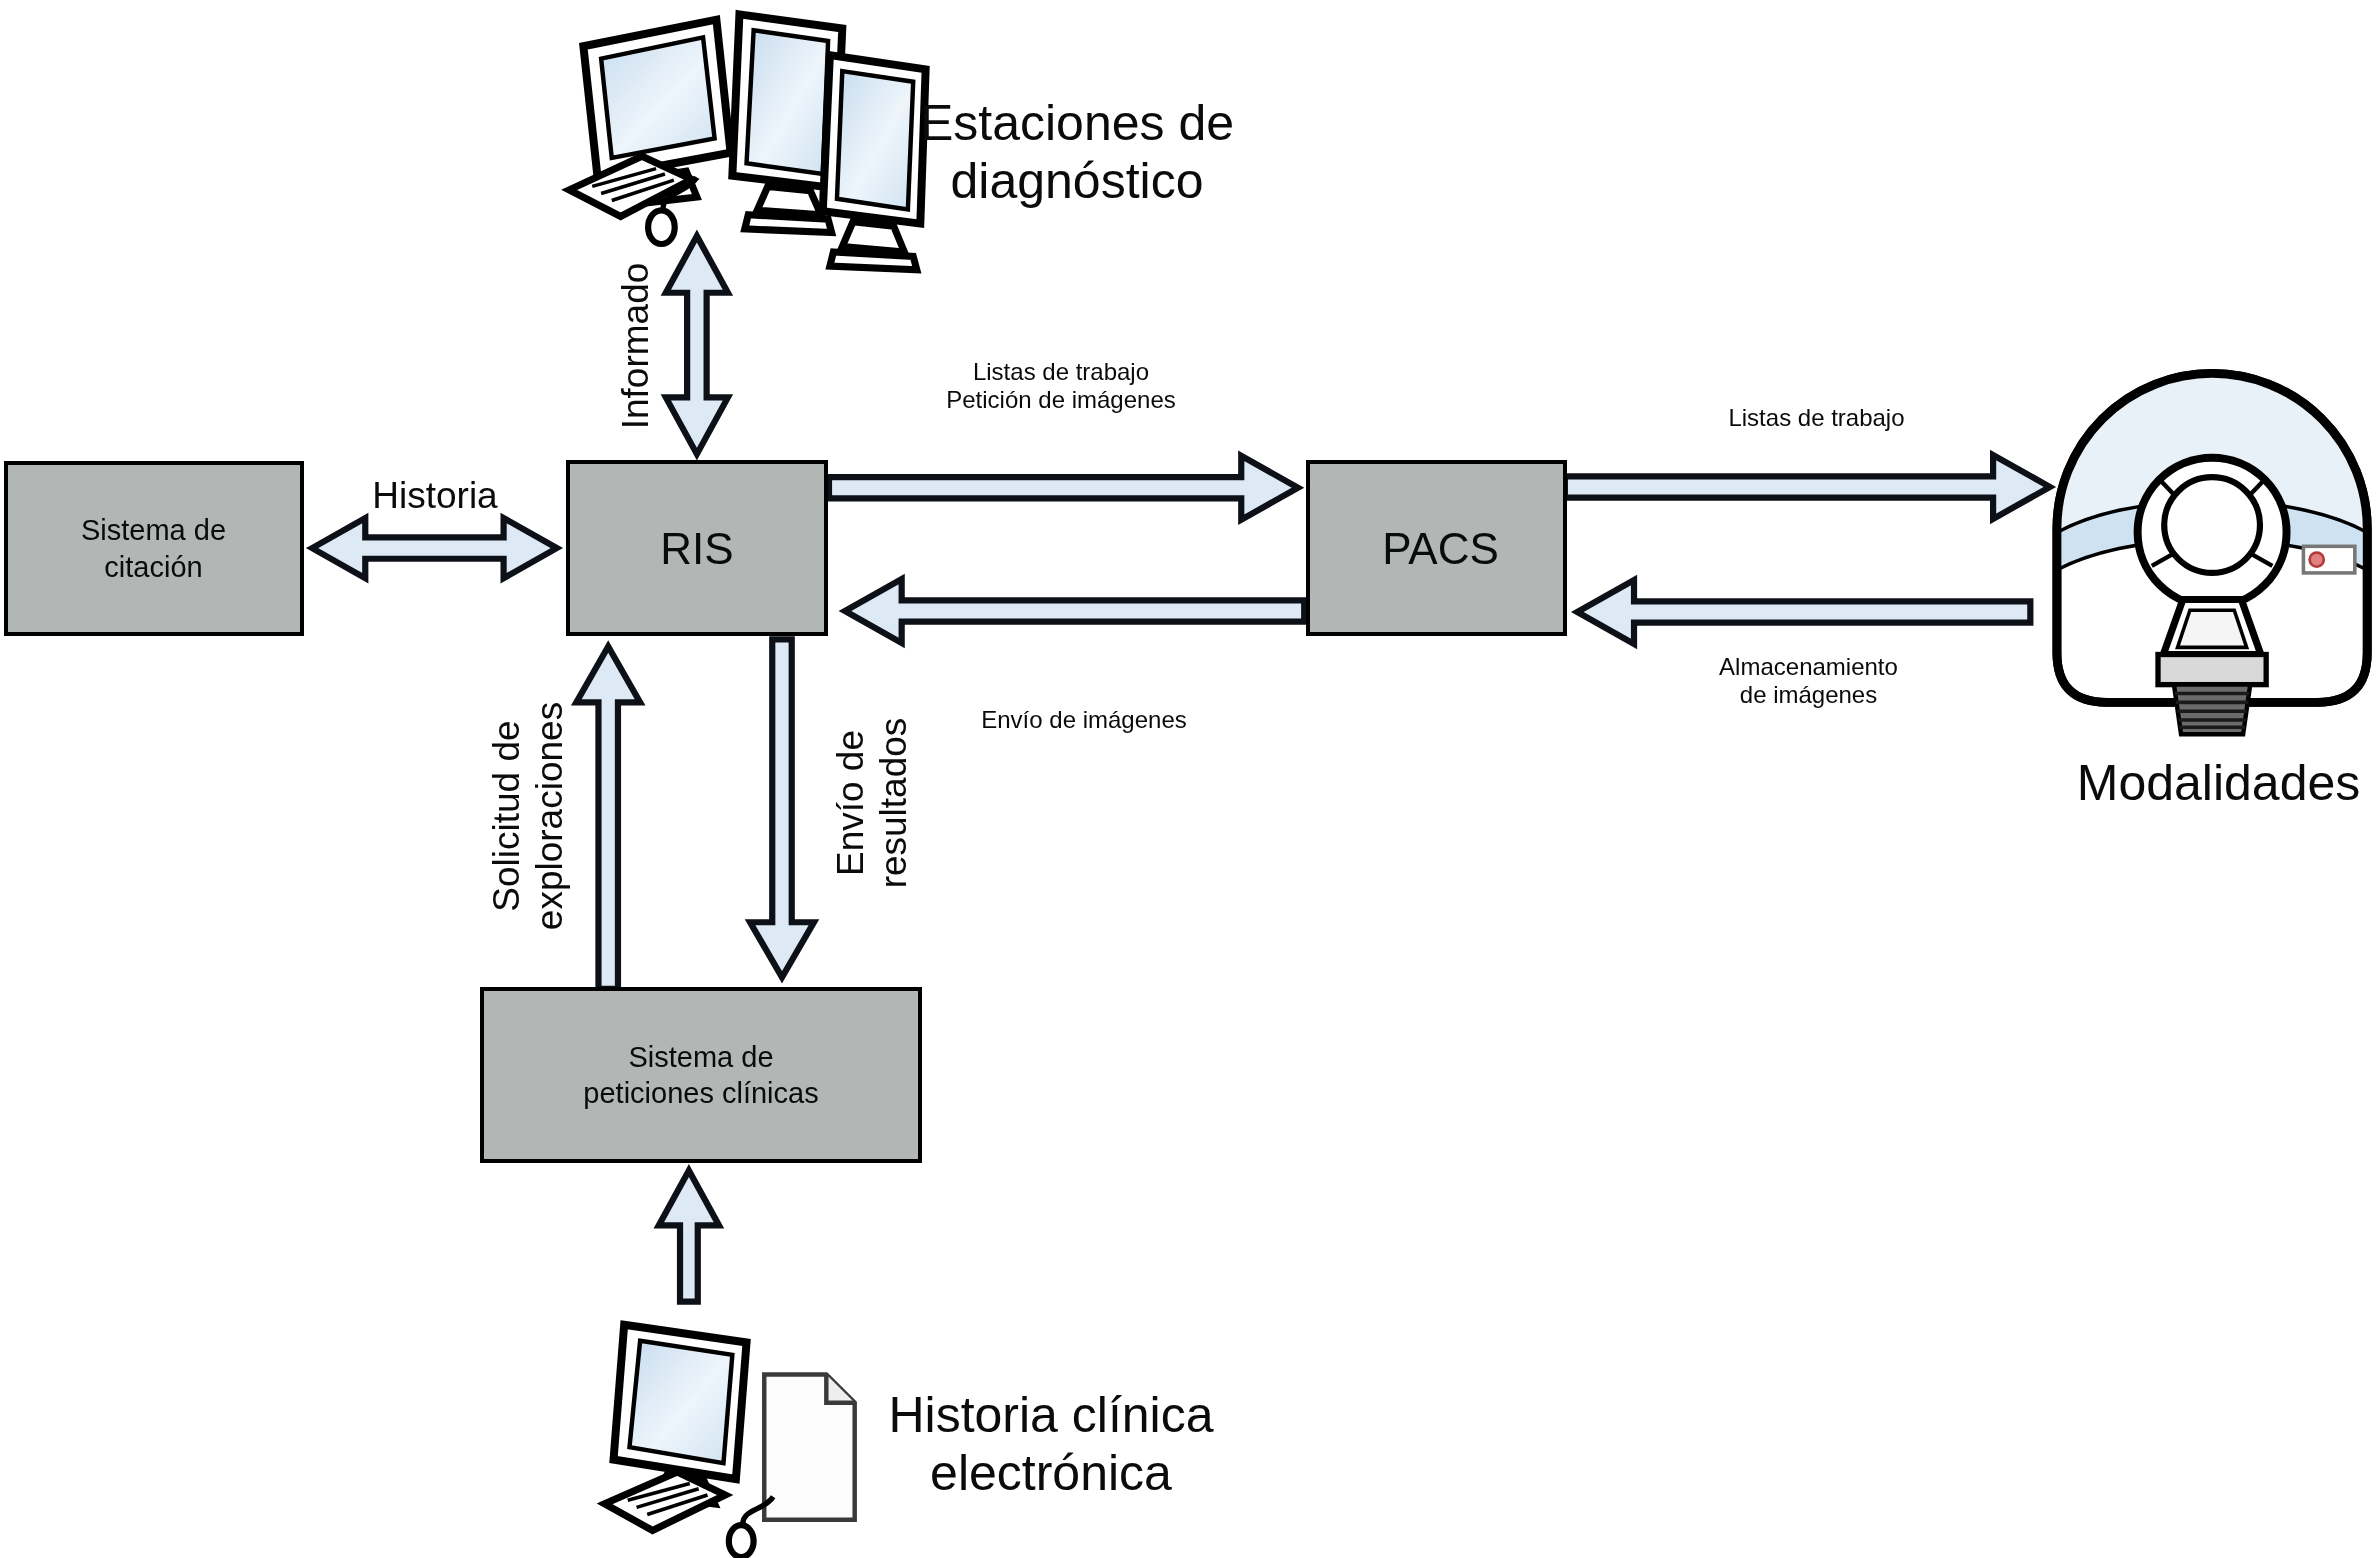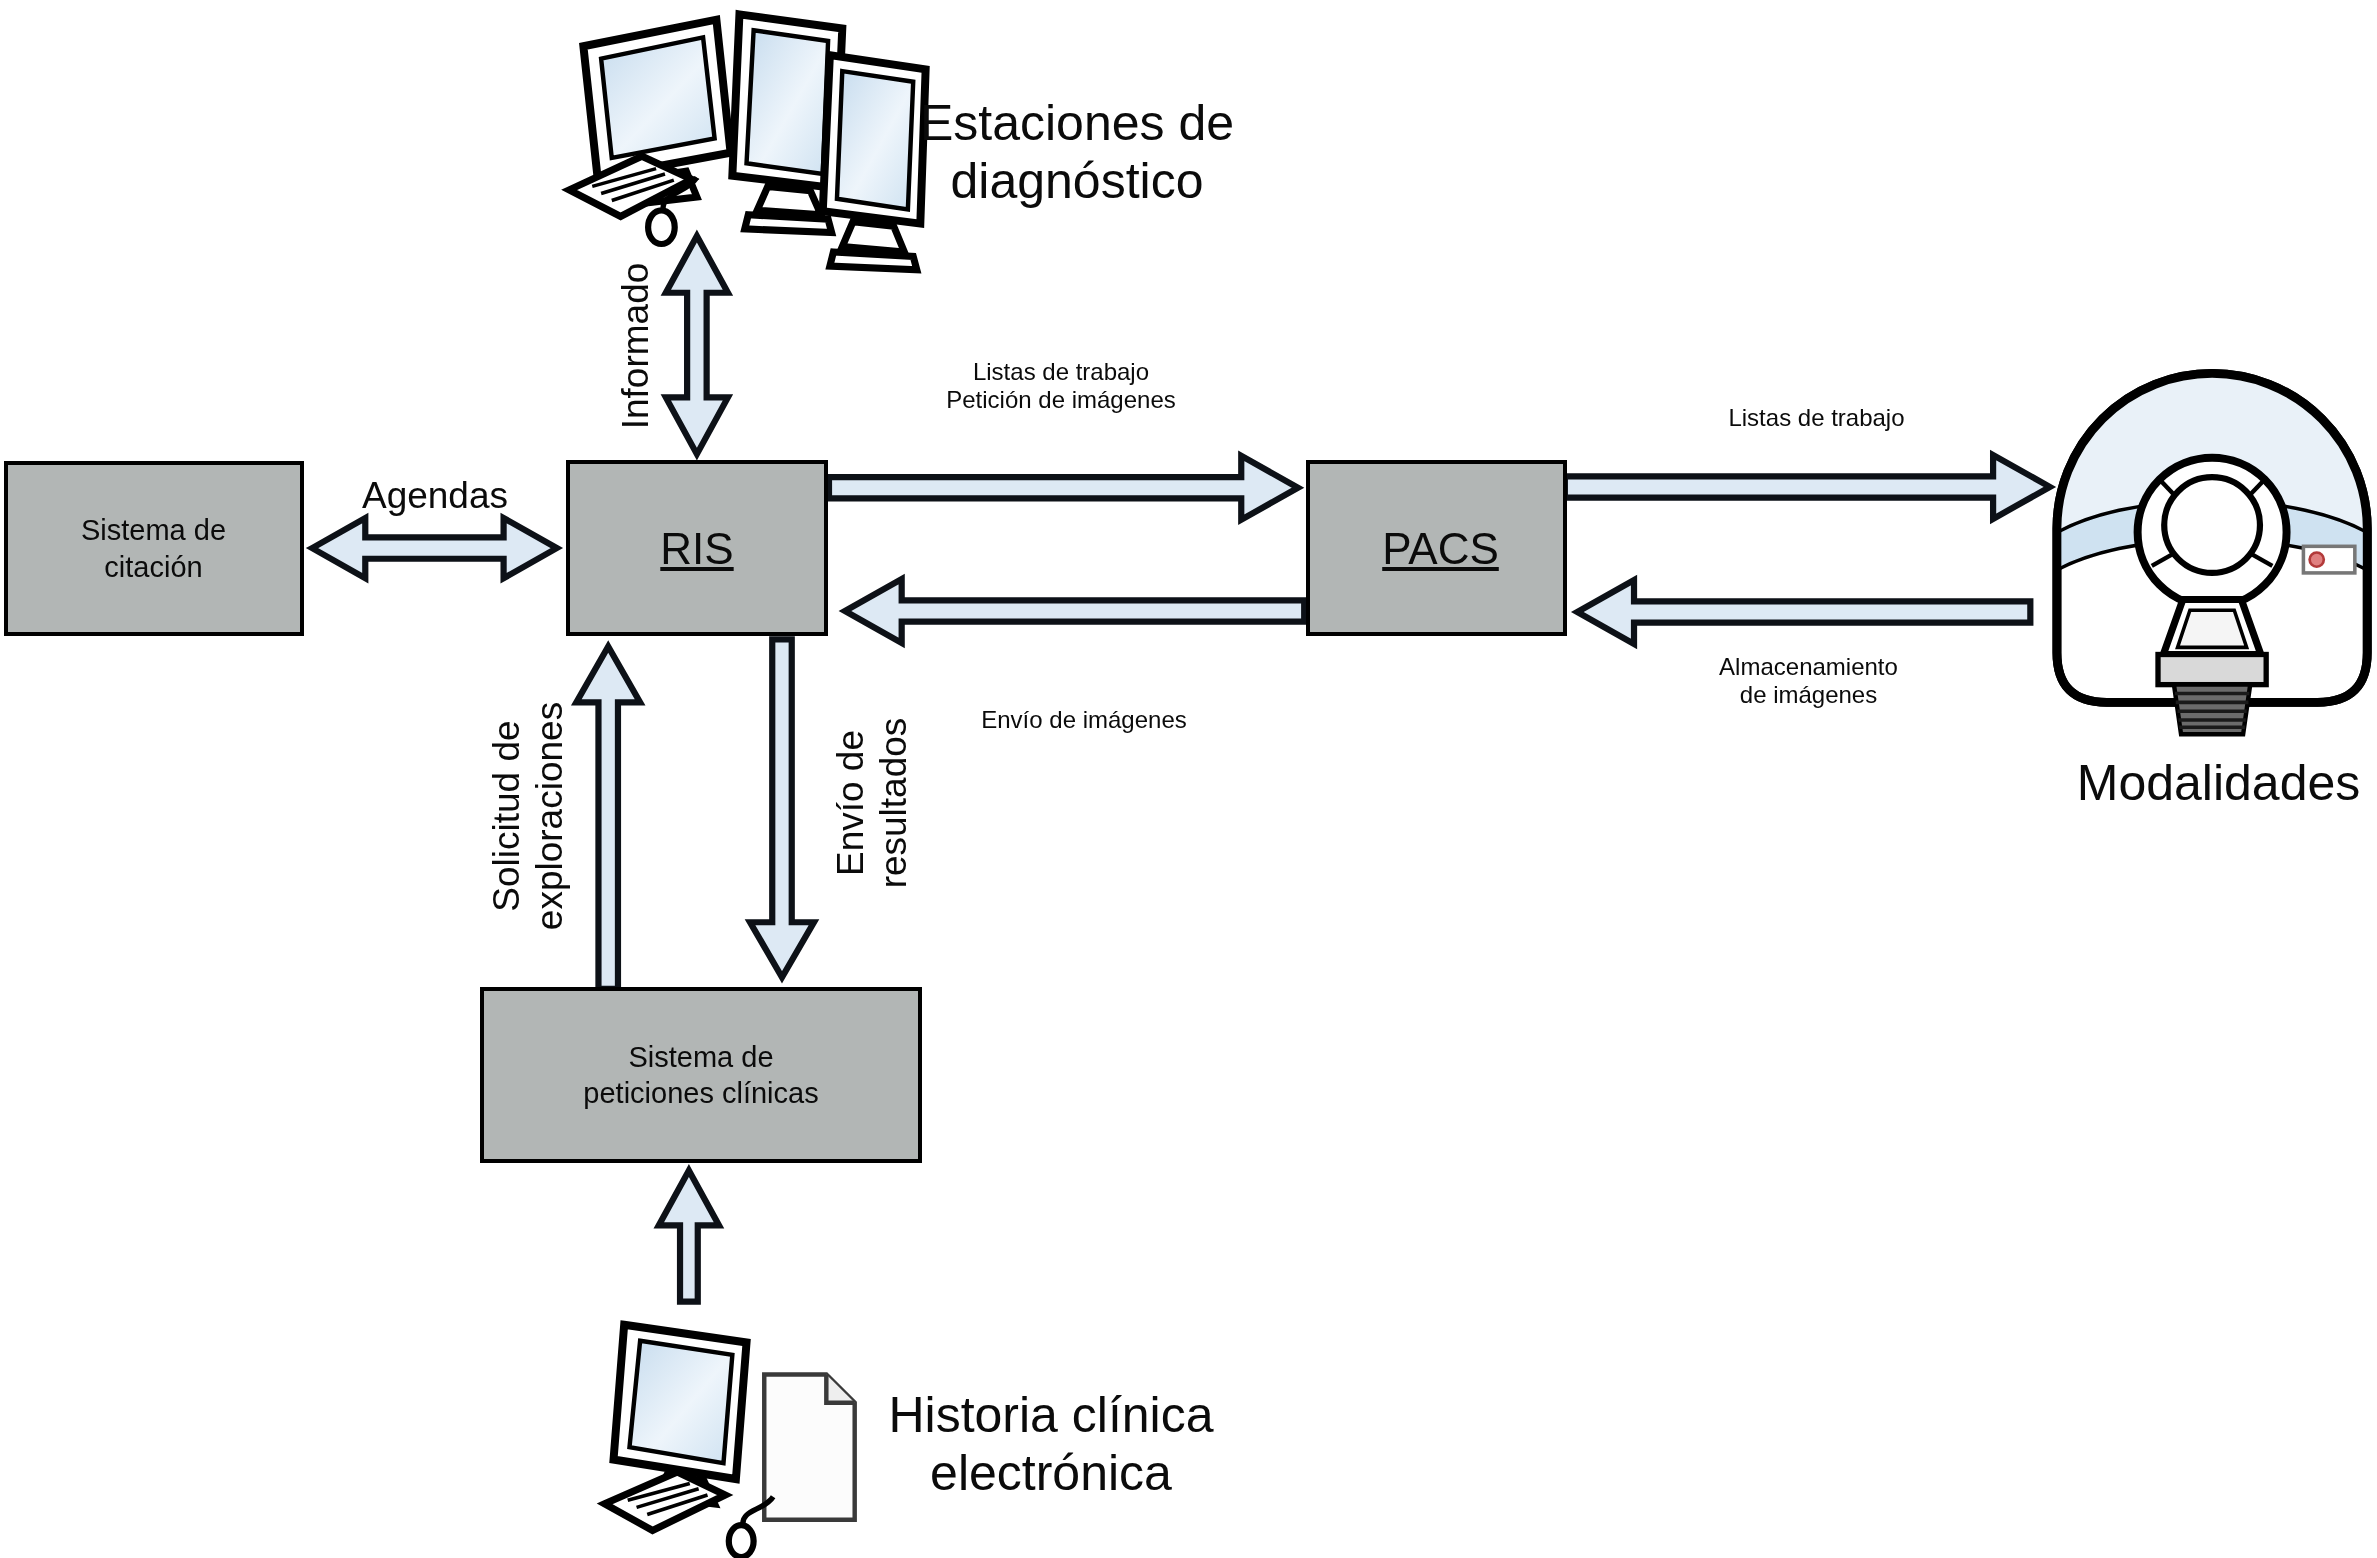--- a/index.html
+++ b/index.html
@@ -17,21 +17,21 @@
     box-sizing:border-box;
     background:#b2b6b5;
     border:4.4px solid #000000;
     display:flex;align-items:center;justify-content:center;
     text-align:center;
   }
   .box .box-label{
     white-space:pre-line;
     font-size:29px;line-height:1.25;color:#0b0b0b;
   }
-  .box .box-label.big{font-size:44px;text-decoration:underline;}
+  .box .box-label.big{font-size:44px;}
   .lbl{
     position:absolute;
     white-space:pre-line;
     text-align:center;
     font-size:24px;line-height:1.18;color:#0b0b0b;
   }
   .lbl.caption{font-size:50px;line-height:1.16;}
   .lbl.rot{
     transform:translate(-50%,-50%) rotate(-90deg);
     transform-origin:center center;
@@ -200,21 +200,21 @@
 peticiones clínicas</span>
   </div>
 
   <div class="lbl caption" style="left:811px;top:94px;width:532px;">Estaciones de
 diagnóstico</div>
   <div class="lbl caption" style="left:2041px;top:754px;width:355px;">Modalidades</div>
   <div class="lbl caption" style="left:785px;top:1386px;width:532px;">Historia clínica
 electrónica</div>
 
   <div class="lbl rot" style="left:636px;top:346px;">Informado</div>
-  <div class="lbl agendas" style="left:302px;top:474px;width:266px;">Agendas</div>
+  <div class="lbl agendas" style="left:302px;top:474px;width:266px;">Historia</div>
   <div class="lbl" style="left:795px;top:358px;width:532px;">Listas de trabajo
 Petición de imágenes</div>
   <div class="lbl" style="left:818px;top:662px;width:532px;margin-top:44px;">Envío de imágenes</div>
   <div class="lbl" style="left:1639px;top:404px;width:355px;">Listas de trabajo</div>
   <div class="lbl" style="left:1587px;top:653px;width:443px;">Almacenamiento
 de imágenes</div>
   <div class="lbl rot" style="left:529px;top:816px;">Solicitud de
 exploraciones</div>
   <div class="lbl rot" style="left:873px;top:803px;">Envío de
 resultados</div>

